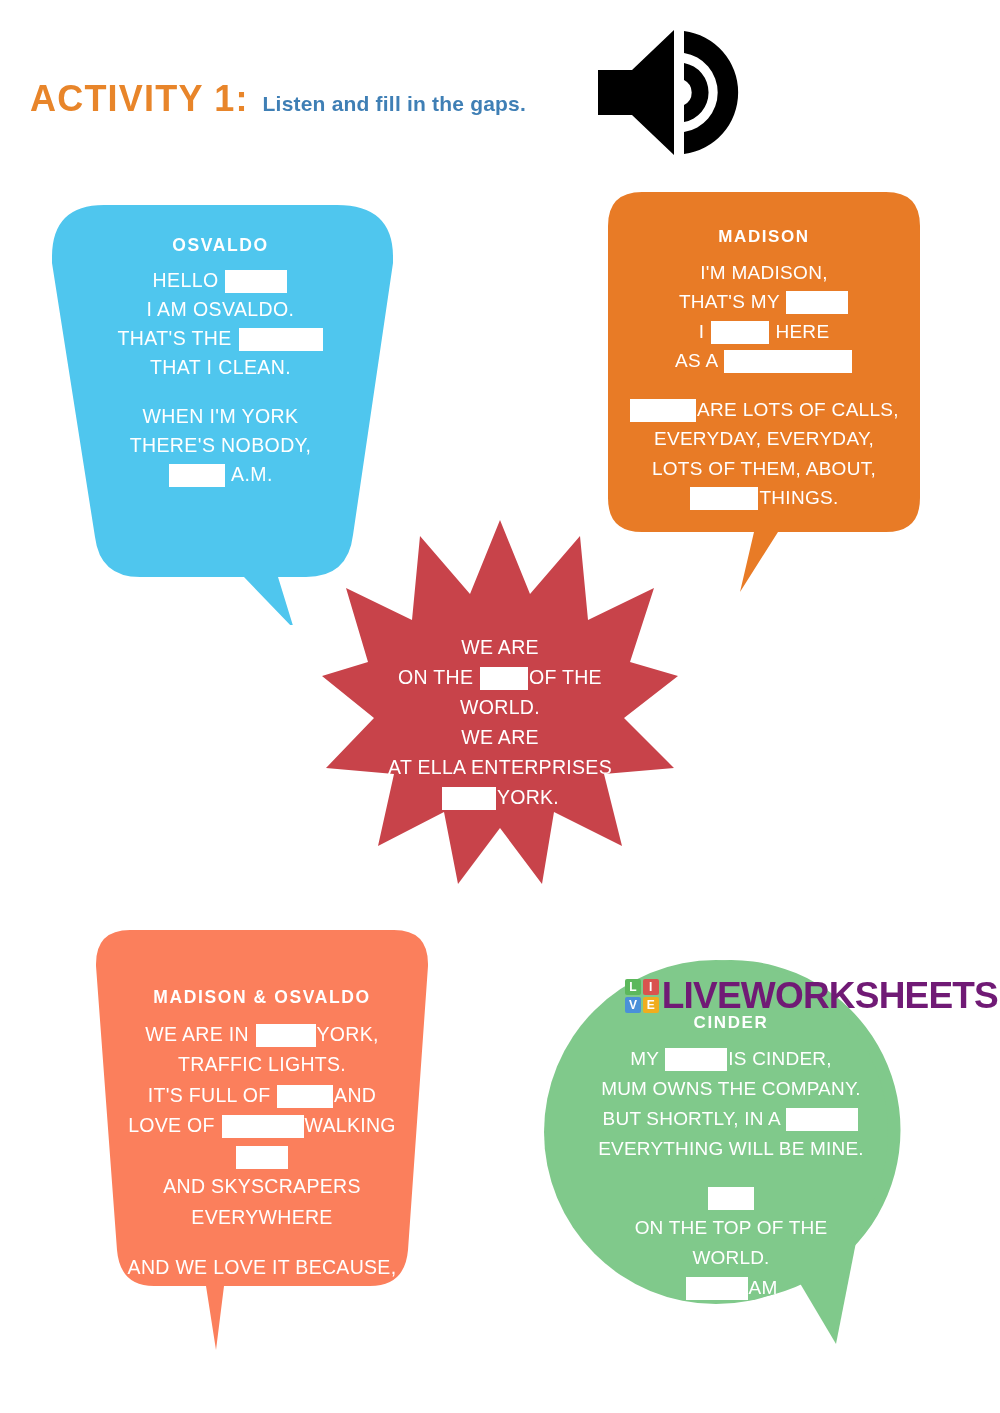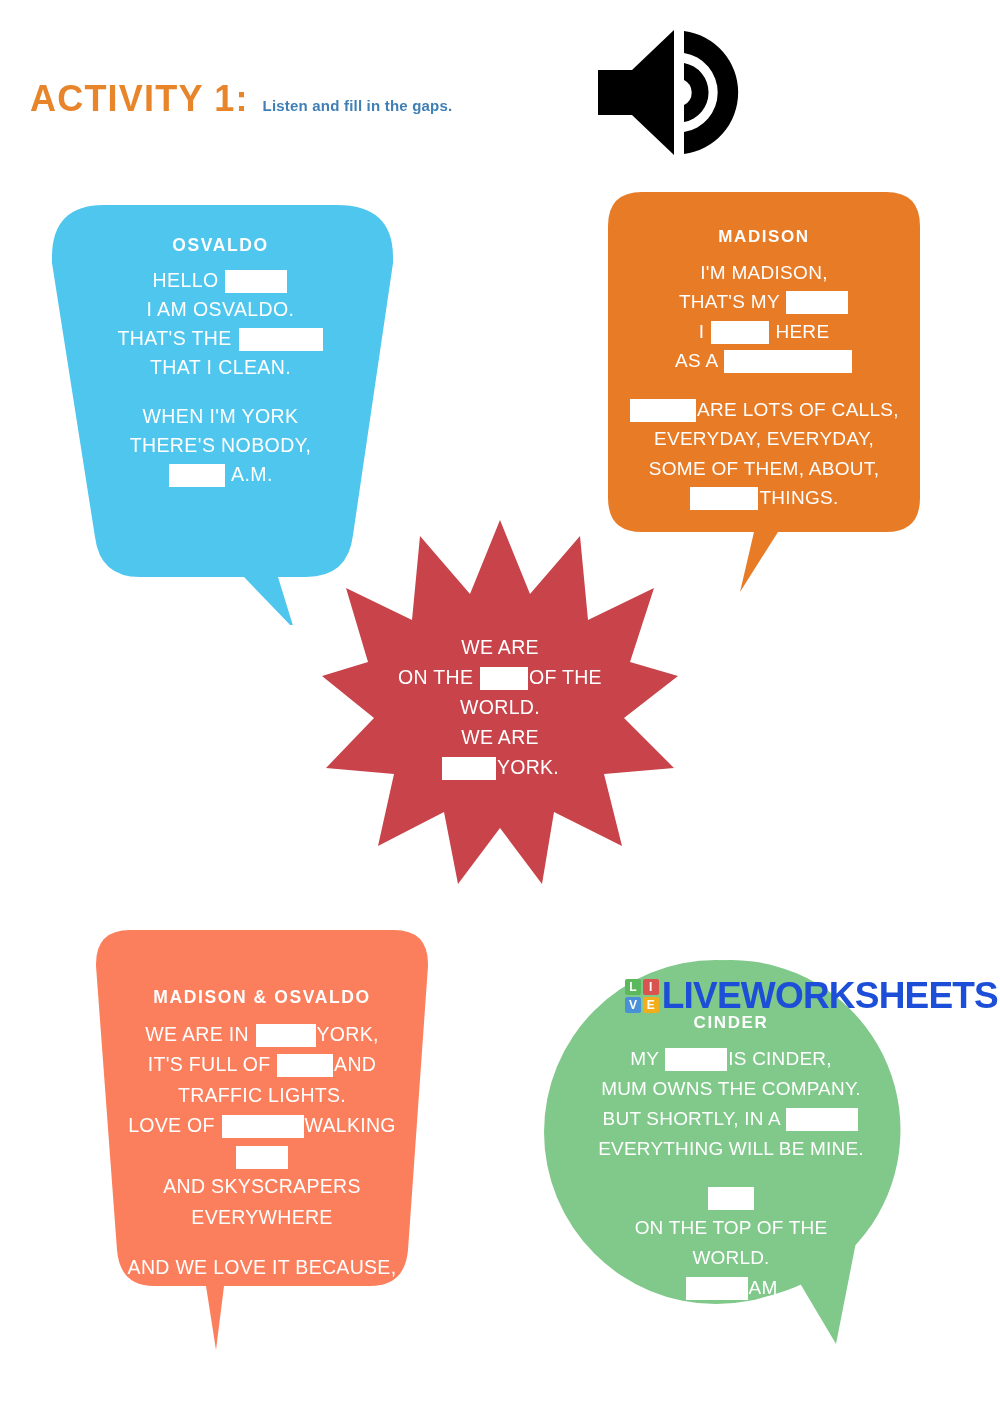--- a/index.html
+++ b/index.html
@@ -12,21 +12,21 @@
   }
   .page{position:relative;width:1000px;height:1025px;}
 
   
   .header{position:absolute;left:30px;top:78px;display:flex;align-items:baseline;gap:14px;}
   .activity-label{
     font-size:36px;font-weight:bold;color:#E8852A;
     letter-spacing:1.2px;font-family:"Liberation Sans",sans-serif;
   }
   .activity-instruction{
-    font-size:15px;color:#3F7FB5;font-weight:600;letter-spacing:.2px;
+    font-size:21px;color:#3F7FB5;font-weight:600;letter-spacing:.2px;
   }
 
   .speaker{position:absolute;left:592px;top:25px;width:150px;height:135px;}
 
   
   .btitle{
     font-weight:bold;letter-spacing:1.6px;text-align:center;color:#ffffff;
   }
   .bline{color:#ffffff;text-align:center;white-space:nowrap;}
   .gap{
@@ -76,21 +76,21 @@
 
   
   .logo{position:absolute;right:2px;bottom:8px;display:flex;align-items:center;gap:3px;}
   .logo-mark{width:34px;height:34px;display:grid;grid-template-columns:1fr 1fr;grid-template-rows:1fr 1fr;gap:1.5px;}
   .logo-cell{
     display:flex;align-items:center;justify-content:center;
     color:#ffffff;font-weight:bold;font-size:12px;line-height:1;
     border-radius:2px;font-family:"Liberation Sans",sans-serif;
   }
   .logo-word{
-    font-size:37px;font-weight:bold;color:#1d4ed8;
+    font-size:37px;font-weight:bold;color:#701a75;
     letter-spacing:-0.8px;font-family:"Liberation Sans",sans-serif;
   }
 </style>
 </head>
 <body>
 
 <div class="page">
 
   <div class="header">
     <span class="activity-label">ACTIVITY 1:</span>
@@ -135,56 +135,57 @@
     <div class="content">
       <div class="btitle">MADISON</div>
       <div>
           <div class="bline"><span>I'M MADISON,</span></div>
           <div class="bline"><span>THAT'S MY </span><span class="gap" style="width: 62px; height: 23px;"></span></div>
           <div class="bline"><span>I </span><span class="gap" style="width: 58px; height: 23px;"></span><span> HERE</span></div>
           <div class="bline"><span>AS A </span><span class="gap" style="width: 128px; height: 23px;"></span></div>
           <div class="spacer"></div>
           <div class="bline"><span class="gap" style="width: 66px; height: 23px;"></span><span>ARE LOTS OF CALLS,</span></div>
           <div class="bline"><span>EVERYDAY, EVERYDAY,</span></div>
-          <div class="bline"><span>SOME OF THEM, ABOUT,</span></div>
+          <div class="bline"><span>LOTS OF THEM, ABOUT,</span></div>
           <div class="bline"><span class="gap" style="width: 68px; height: 23px;"></span><span>THINGS.</span></div>
         </div>
     </div>
   </div>
 
   <div class="starburst">
     <svg viewBox="0 0 356 372" width="356" height="372" style="position:absolute;left:0;top:0;">
       <polygon fill="#C8434A" points="
         178,4 208,78 258,20 266,104 332,72 308,146 356,160 302,202
         352,252 282,258 300,330 232,296 220,368 178,312 136,368 122,296
         56,330 72,258 4,252 52,202 0,160 46,146 24,72 90,104 98,20 148,78"></polygon>
     </svg>
     <div class="content">
       <div>
           <div class="bline"><span>WE ARE</span></div>
           <div class="bline"><span>ON THE </span><span class="gap" style="width: 48px; height: 23px;"></span><span>OF THE</span></div>
           <div class="bline"><span>WORLD.</span></div>
           <div class="bline"><span>WE ARE</span></div>
+          <div class="bline"><span>AT ELLA ENTERPRISES</span></div>
           <div class="bline"><span class="gap" style="width: 54px; height: 23px;"></span><span>YORK.</span></div>
         </div>
     </div>
   </div>
 
   <div class="bubble-salmon">
     <svg viewBox="0 0 332 420" width="332" height="420" style="position:absolute;left:0;top:0;">
       <path d="M34,0 L298,0 Q332,0 332,34 L332,36 L312,320 Q309,356 274,356
                L140,356 L128,356 L120,420 L110,356 L58,356 Q24,356 21,320
                L0,36 L0,34 Q0,0 34,0 Z" fill="#FB7F5C"></path>
     </svg>
     <div class="content">
       <div class="btitle">MADISON &amp; OSVALDO</div>
       <div>
           <div class="bline"><span>WE ARE IN </span><span class="gap" style="width: 60px; height: 23px;"></span><span>YORK,</span></div>
+          <div class="bline"><span>TRAFFIC LIGHTS.</span></div>
           <div class="bline"><span>IT'S FULL OF </span><span class="gap" style="width: 56px; height: 23px;"></span><span>AND</span></div>
-          <div class="bline"><span>TRAFFIC LIGHTS.</span></div>
           <div class="bline"><span>LOVE OF </span><span class="gap" style="width: 82px; height: 23px;"></span><span>WALKING</span></div>
           <div class="bline"><span class="gap" style="width: 52px; height: 23px;"></span></div>
           <div class="bline"><span>AND SKYSCRAPERS</span></div>
           <div class="bline"><span>EVERYWHERE</span></div>
           <div class="spacer"></div>
           <div class="bline"><span>AND WE LOVE IT BECAUSE,</span></div>
         </div>
     </div>
   </div>
 

